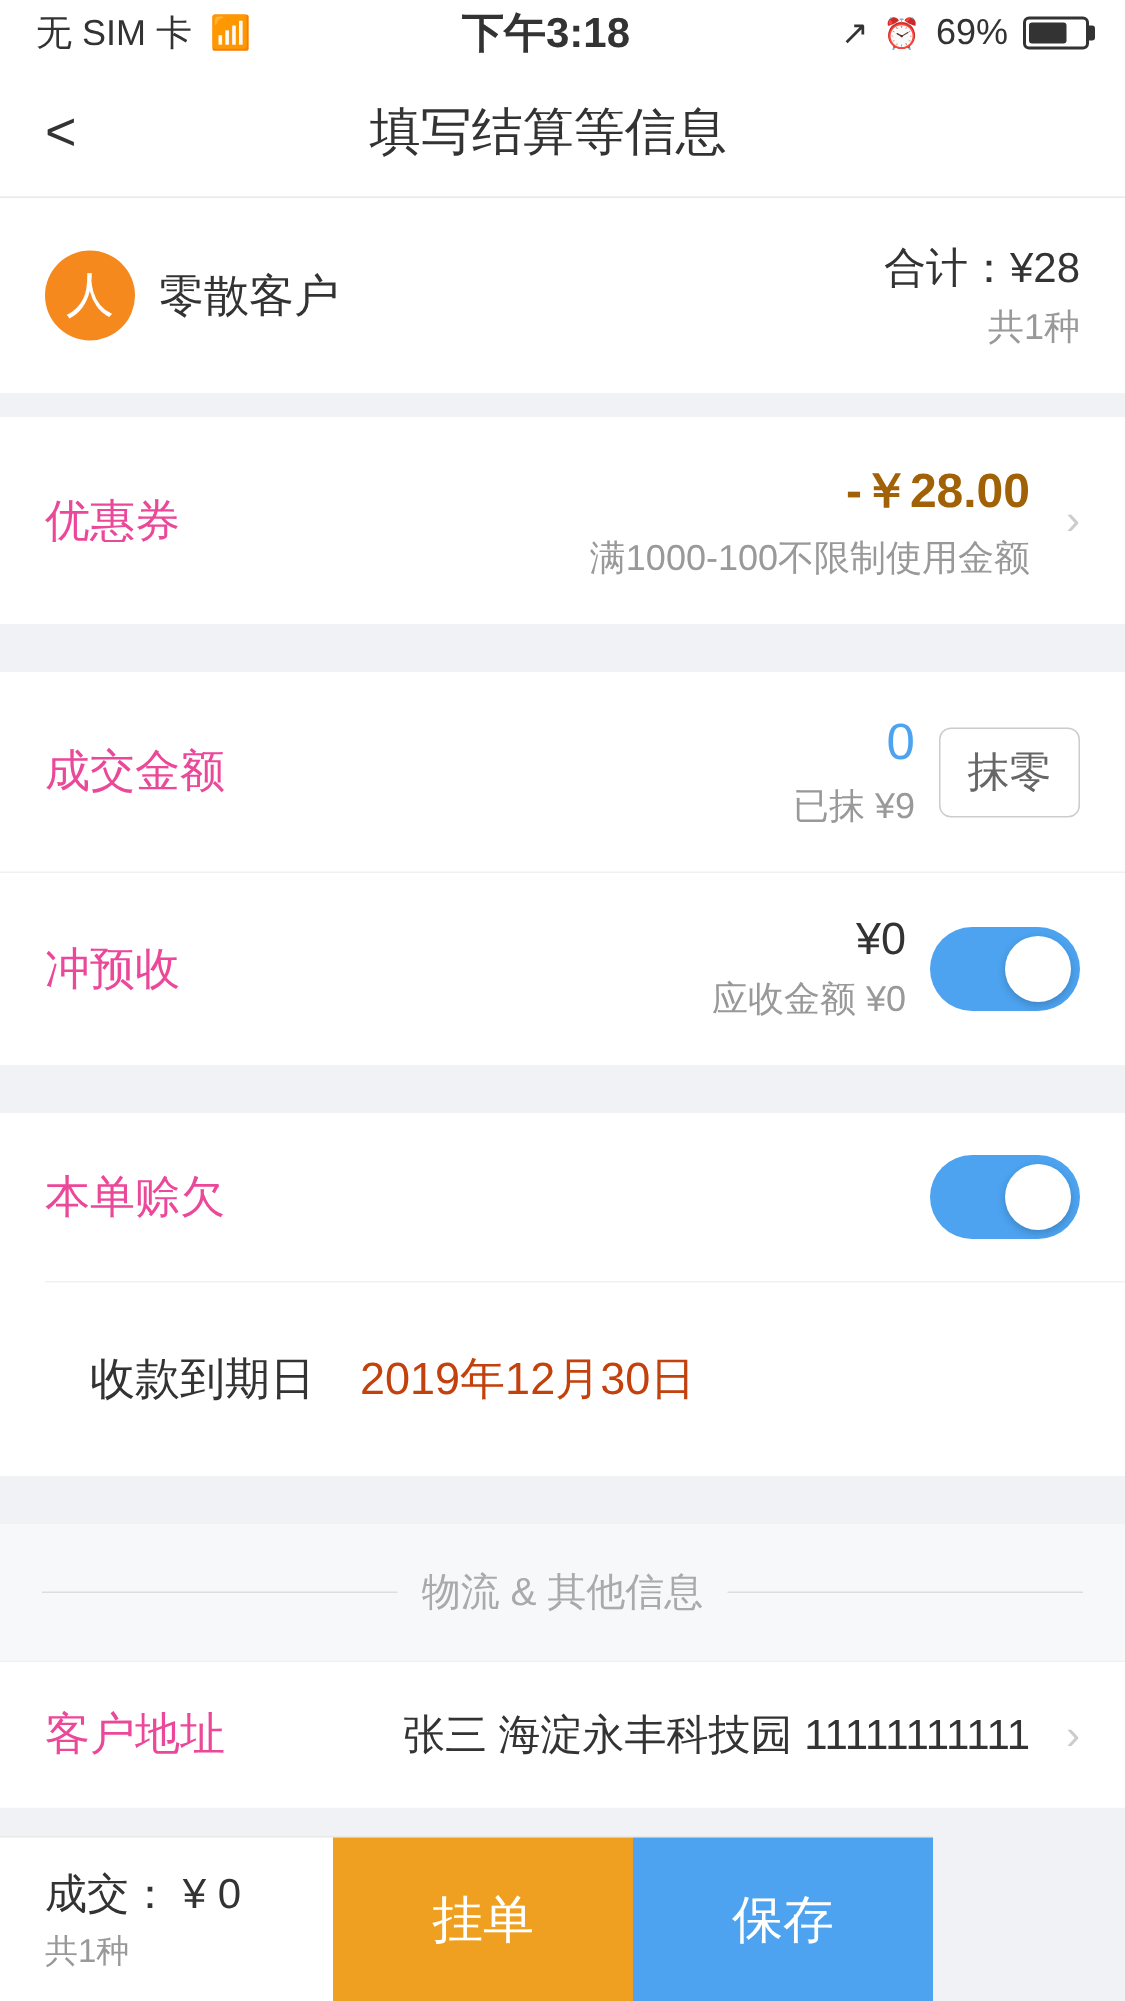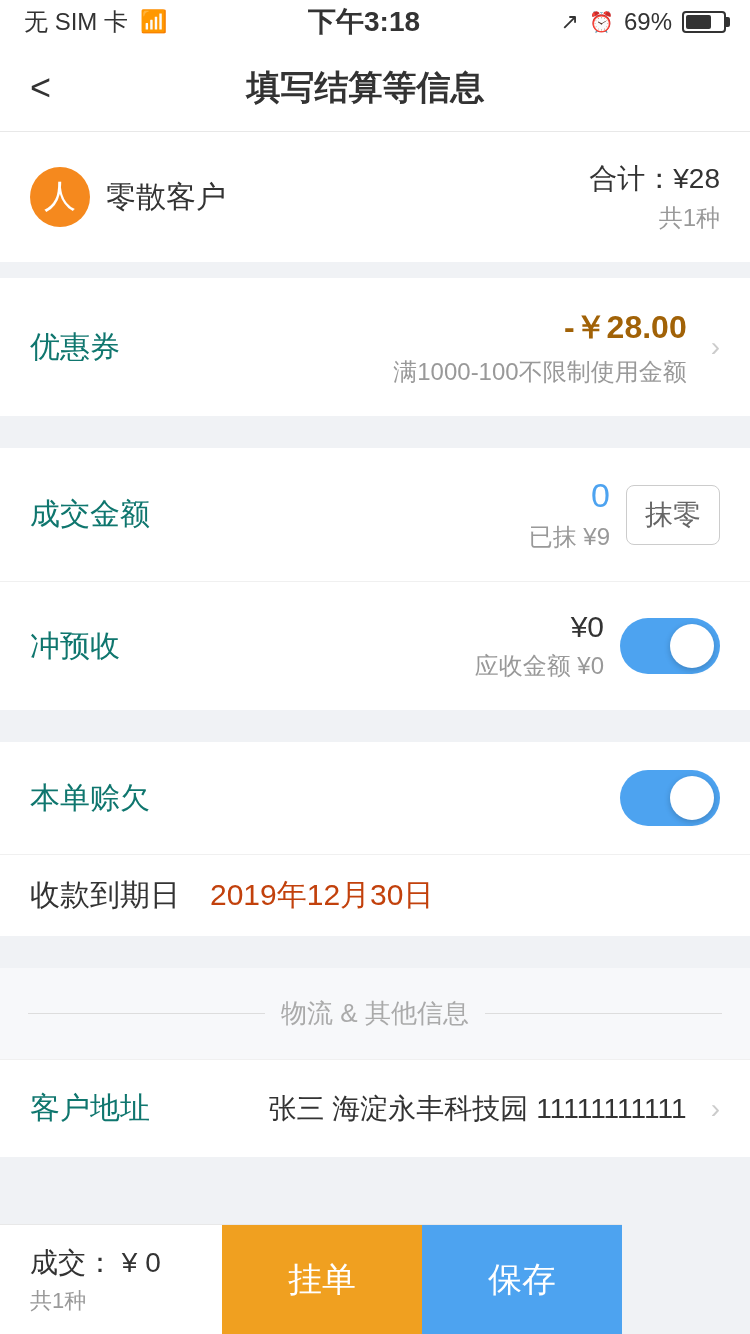--- a/index.html
+++ b/index.html
@@ -55,21 +55,21 @@
     .nav-back {
       font-size: 36px;
       color: #333;
       cursor: pointer;
       padding: 10px 20px 10px 0;
     }
     .nav-title {
       flex: 1;
       text-align: center;
       font-size: 34px;
-      font-weight: 700;
+      font-weight: 400;
       color: #333;
       margin-right: 60px;
     }
 
     
     .content {
       padding-bottom: 120px;
     }
 
     
@@ -103,21 +103,21 @@
     .row-item {
       display: flex;
       align-items: center;
       justify-content: space-between;
       padding: 28px 30px;
       background: #fff;
       border-top: 1px solid #f0f0f0;
       min-height: 90px;
     }
     .row-item:first-child { border-top: none; }
-    .row-label { font-size: 30px; color: #0f766e; }
+    .row-label { font-size: 30px; color: #ec4899; }
     .row-right { display: flex; align-items: center; gap: 16px; }
     .row-value { font-size: 30px; color: #333; text-align: right; }
     .row-value-blue { color: #4da3f0; font-size: 34px; font-weight: 500; }
     .row-sub { font-size: 24px; color: #999; margin-top: 6px; text-align: right; }
     .row-discount { font-size: 32px; color: #a16207; font-weight: 600; }
     .row-discount-sub { font-size: 24px; color: #999; margin-top: 6px; text-align: right; }
 
     .chevron-right {
       color: #ccc;
       font-size: 28px;
@@ -179,23 +179,24 @@
       content: '';
       flex: 1;
       height: 1px;
       background: #ddd;
     }
 
     
     .due-date-row {
       display: flex;
       align-items: center;
-      padding: 20px 30px;
+      padding: 44px 30px;
       background: #fff;
       border-top: 1px solid #f0f0f0;
+      margin-left: 30px;
     }
     .due-date-label { font-size: 30px; color: #333; margin-right: 30px; }
     .due-date-value { font-size: 30px; color: #c2410c; }
 
     
     .bottom-bar {
       position: fixed;
       bottom: 0;
       left: 0;
       width: 622px;

